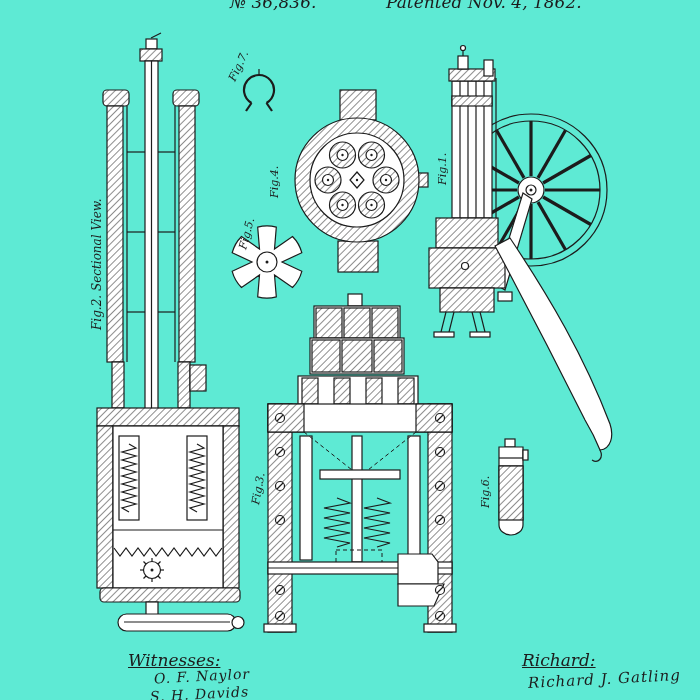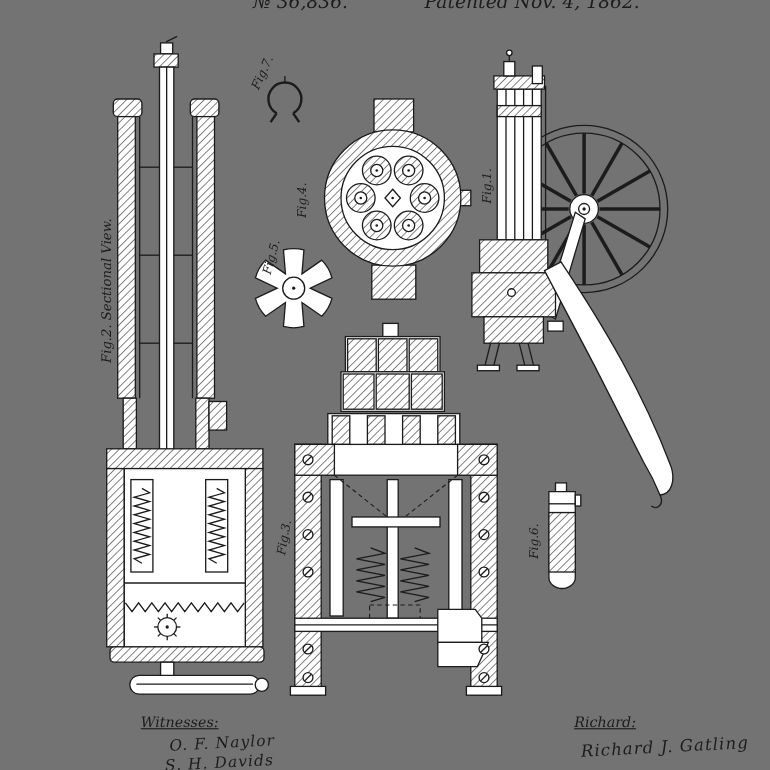--- a/index.html
+++ b/index.html
@@ -1,25 +1,25 @@
 <!DOCTYPE html>
 <html><head>
 <meta charset="utf-8">
 <style>
   html,body{margin:0;padding:0;background:#e8e8e8;}
   .sheet{
-    position:relative;width:700px;height:700px;background:#737373;
+    position:relative;width:700px;height:700px;background:#5eead4;
     font-family:"DejaVu Serif", serif;color:#1c1c1c;overflow:hidden;margin:0 auto;
   }
   .top-strip{position:absolute;left:0;top:0;width:700px;height:15px;overflow:hidden;}
   .top-strip span{position:absolute;font-style:italic;font-size:17px;white-space:nowrap;}
   .pat-no{left:230px;top:-8px;}
   .pat-date{left:386px;top:-8px;}
   .sig{position:absolute;font-style:italic;white-space:nowrap;}
-  .sig-head{font-size:13px;text-decoration:underline;}
+  .sig-head{font-size:17px;text-decoration:underline;}
   .sig-name{font-size:14px;transform:rotate(-3deg);letter-spacing:1px;}
   .w-head{left:128px;top:650px;}
   .w1{left:154px;top:668px;}
   .w2{left:150px;top:686px;}
   .i-head{left:522px;top:650px;}
   .i-name{left:528px;top:670px;font-size:15px;}
   svg{position:absolute;left:0;top:0;}
   .s{fill:none;stroke:#1c1c1c;stroke-width:1.2;}
   .s2{fill:none;stroke:#1c1c1c;stroke-width:2.2;}
   .w{fill:#ffffff;stroke:#1c1c1c;stroke-width:1.2;}

